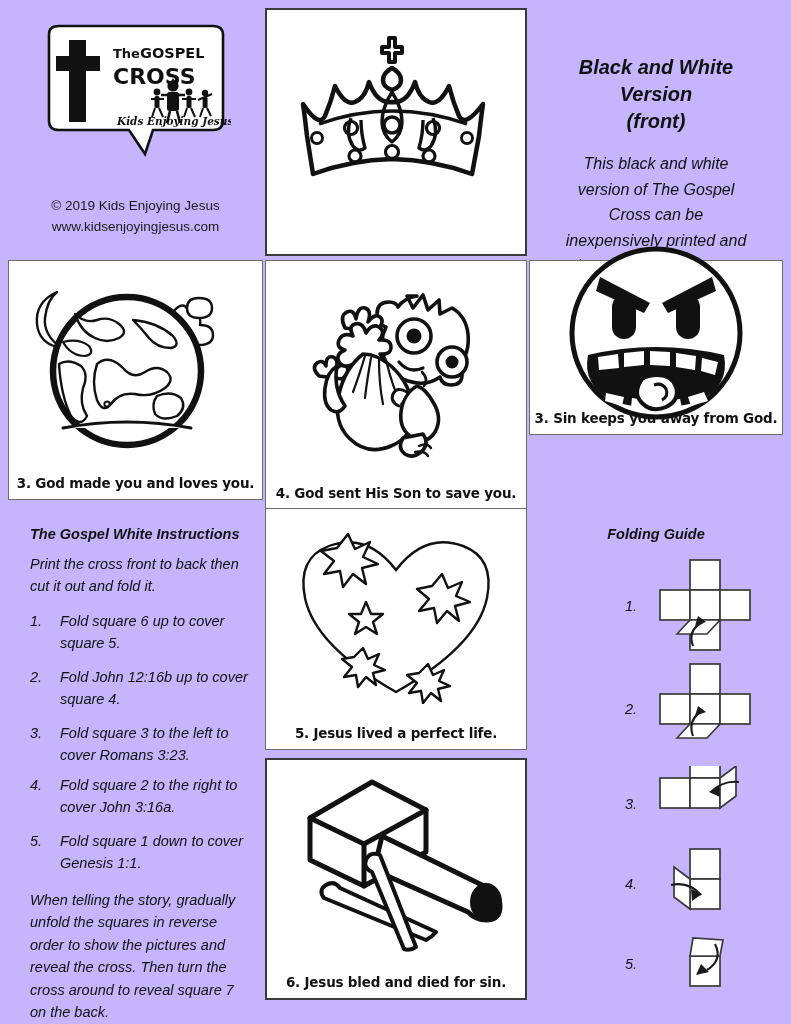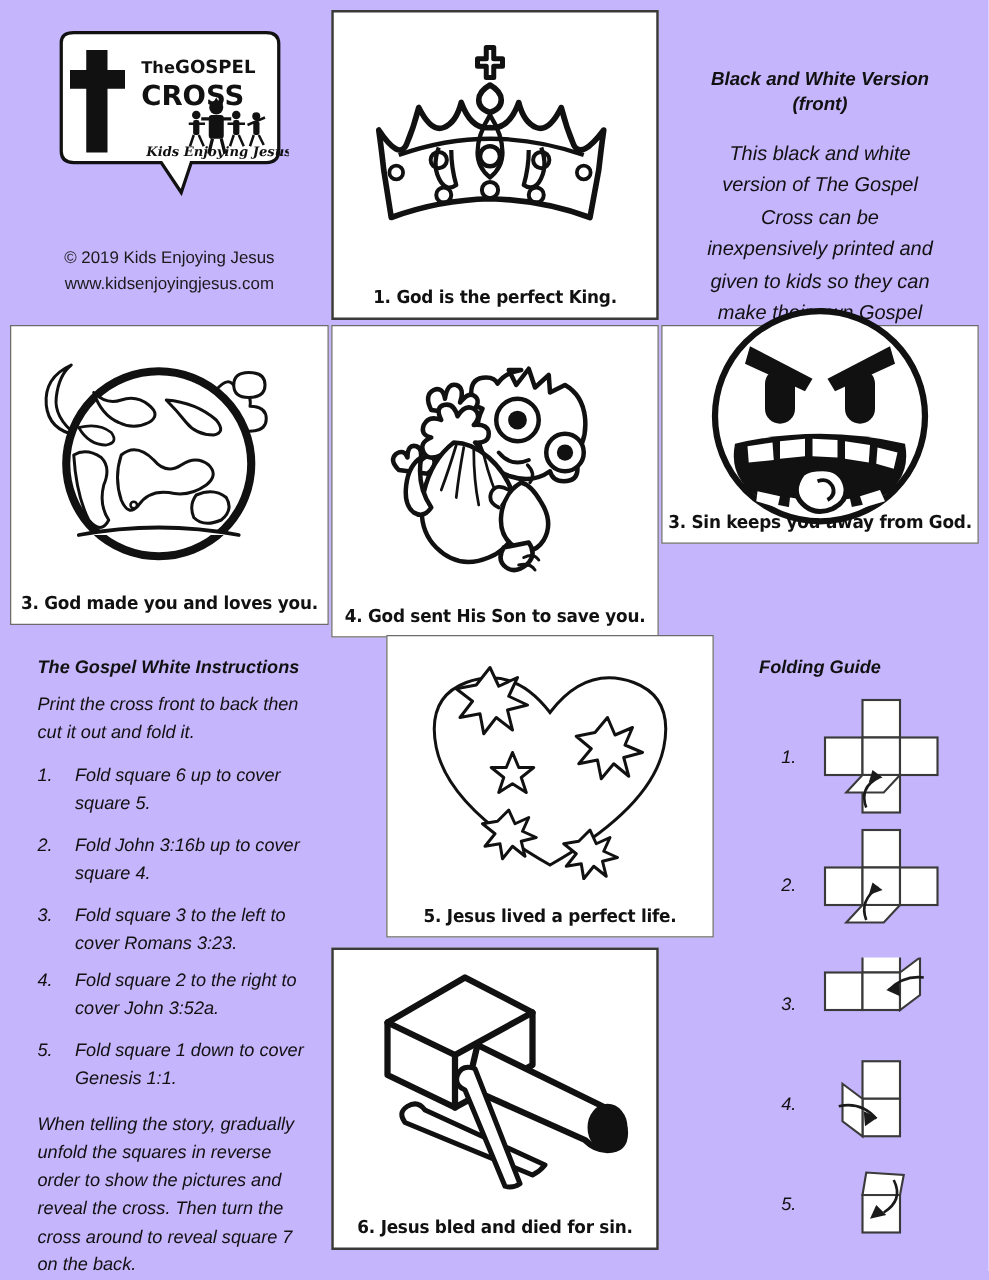--- a/index.html
+++ b/index.html
@@ -58,21 +58,21 @@
   }
 
   
   .intro{
     position:absolute;left:14px;right:14px;top:46px;
     text-align:center;
     font-style:italic;
   }
   .intro h2{
     margin:0 0 10px 0;
-    font-size:15px;font-weight:700;line-height:1.35;
+    font-size:20px;font-weight:700;line-height:1.35;
   }
   .intro p{
     margin:16px;font-size:16px;line-height:1.6;font-weight:400;
   }
 
   
   .instr{
     position:absolute;left:22px;right:14px;top:18px;
     font-style:italic;
   }
@@ -180,21 +180,20 @@
           <circle cx="62" cy="96" r="6.5" stroke-width="3.2"></circle>
           <circle cx="144" cy="96" r="6.5" stroke-width="3.2"></circle>
           <circle cx="103" cy="120" r="6.5" stroke-width="3.2"></circle>
           <circle cx="66" cy="124" r="6" stroke-width="3.2"></circle>
           <circle cx="140" cy="124" r="6" stroke-width="3.2"></circle>
           <circle cx="28" cy="106" r="5.5" stroke-width="3"></circle>
           <circle cx="178" cy="106" r="5.5" stroke-width="3"></circle>
         </g>
       </svg>
     </div>
-    <div class="caption">1. God is the perfect King.</div>
   </div>
 
   <div class="cell" style="left:521px;top:0;width:254px;height:248px;">
     <div class="intro">
       <h2>
         <span>Black and White Version</span><br>
         <span>(front)</span>
       </h2>
       <p>This black and white version of The Gospel Cross can be inexpensively printed and given to kids so they can make their own Gospel Cross.</p>
     </div>
@@ -286,31 +285,31 @@
     <div class="instr">
       <h3>The Gospel White Instructions</h3>
       <p class="lead">Print the cross front to back then cut it out and fold it.</p>
       <ul class="olist">
         <li>
           <span class="num">1.</span>
           <span>Fold square 6 up to cover square 5.</span>
         </li>
         <li>
           <span class="num">2.</span>
-          <span>Fold John 3:16b up to cover square 4.</span>
+          <span>Fold John 12:16b up to cover square 4.</span>
         </li>
         <li>
           <span class="num">3.</span>
           <span>Fold square 3 to the left to cover Romans 3:23.</span>
         </li>
       </ul>
     </div>
   </div>
 
-  <div class="cell bordered" style="left:257px;top:500px;width:262px;height:242px;margin-left:44px;">
+  <div class="cell bordered" style="left:257px;top:500px;width:262px;height:242px;">
     <div class="art">
       <svg width="215" height="180" viewBox="0 0 215 180">
         <path d="M107 168 Q26 122 16 74 Q8 34 40 22 Q78 8 107 46 Q136 8 174 22 Q206 34 198 74 Q188 122 107 168 Z" fill="#fff" stroke="#111" stroke-width="2.4"></path>
         <g fill="#fff" stroke="#111" stroke-width="2.4" stroke-linejoin="round">
           <path d="M59 10 l7 15 l15 -7 l-7 15 l15 7 l-16 4 l4 16 l-13 -10 l-10 13 l-3 -16 l-16 3 l10 -13 l-13 -10 l16 -3 Z"></path>
           <path d="M153 50 l6 14 l14 -6 l-6 14 l14 6 l-15 4 l4 15 l-12 -10 l-10 12 l-3 -15 l-15 3 l10 -12 l-12 -10 l15 -3 Z"></path>
           <path d="M74 124 l5 11 l11 -5 l-5 11 l11 5 l-12 3 l3 12 l-10 -8 l-8 10 l-2 -12 l-12 2 l8 -10 l-10 -8 l12 -2 Z"></path>
           <path d="M139 140 l5 11 l11 -5 l-5 11 l11 5 l-12 3 l3 12 l-10 -8 l-8 10 l-2 -12 l-12 2 l8 -10 l-10 -8 l12 -2 Z"></path>
           <path d="M77 78 l5 12 l12 0 l-10 8 l4 12 l-11 -7 l-11 7 l4 -12 l-10 -8 l12 0 Z"></path>
         </g>
@@ -356,21 +355,21 @@
         </div>
       </div>
     </div>
   </div>
 
   <div class="cell" style="left:0;top:750px;width:255px;height:242px;">
     <div class="instr-b">
       <ul class="olist">
         <li>
           <span class="num">4.</span>
-          <span>Fold square 2 to the right to cover John 3:52a.</span>
+          <span>Fold square 2 to the right to cover John 3:16a.</span>
         </li>
         <li>
           <span class="num">5.</span>
           <span>Fold square 1 down to cover Genesis 1:1.</span>
         </li>
       </ul>
       <p class="tail">When telling the story, gradually unfold the squares in reverse order to  show the pictures and reveal the cross. Then turn the cross around to reveal square 7 on the back.</p>
     </div>
   </div>
 

